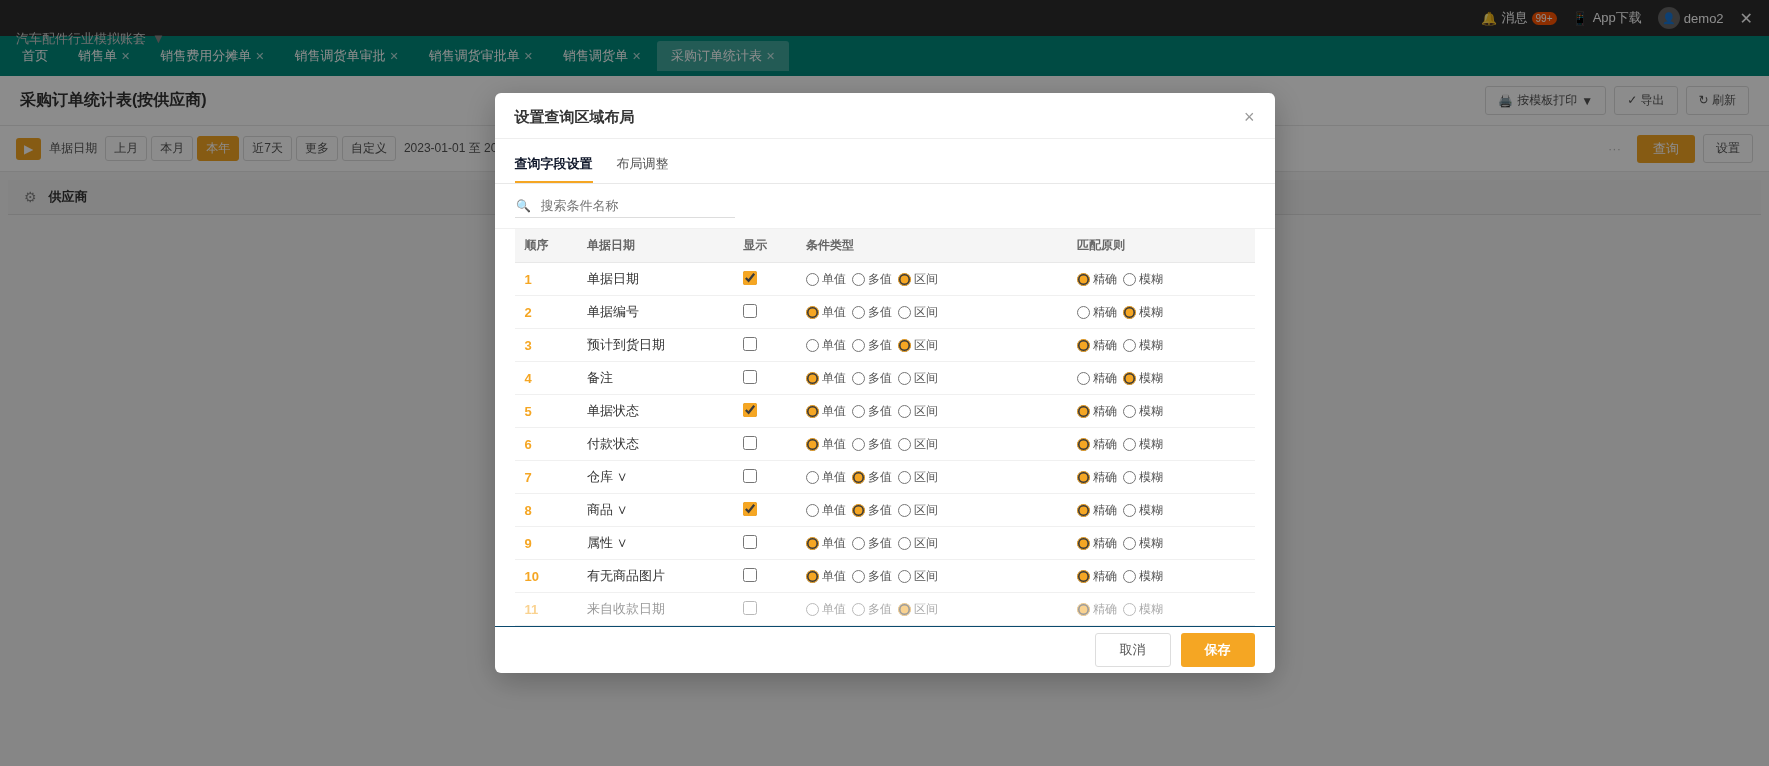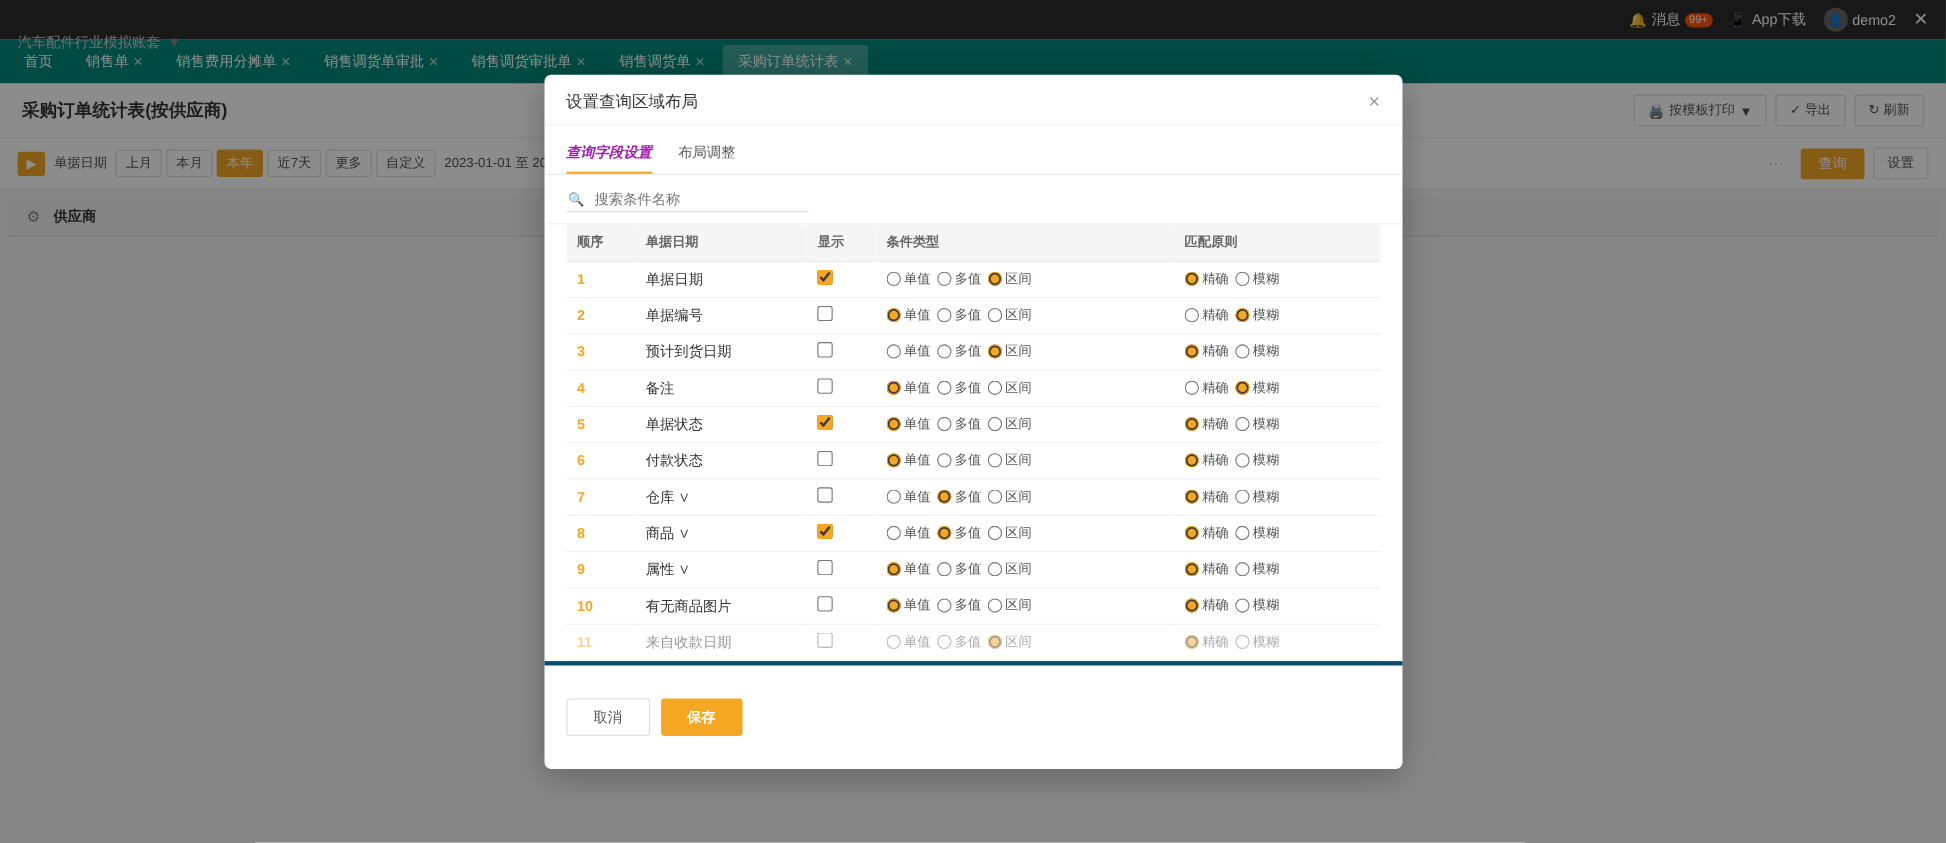--- a/index.html
+++ b/index.html
@@ -117,42 +117,41 @@
       display: flex;
       flex-direction: column;
     }
     .modal-header {
       display: flex;
       align-items: center;
       justify-content: space-between;
       padding: 14px 20px 10px;
       border-bottom: 1px solid #eee;
     }
-    .modal-title { font-size: 15px; font-weight: normal; color: #333; }
+    .modal-title { font-size: 15px; font-weight: bold; color: #333; }
     .modal-close { cursor: pointer; color: #999; font-size: 18px; }
 
     
     .modal-tabs {
       display: flex;
       padding: 10px 20px 0;
       border-bottom: 1px solid #e8e8e8;
       gap: 24px;
     }
     .modal-tab {
       padding: 6px 0 8px;
       font-size: 13px;
       cursor: pointer;
       color: #555;
       border-bottom: 2px solid transparent;
     }
     .modal-tab.active {
-      color: #a21caf;
+      color: #0f172a;
       border-bottom: 2px solid #f5a623;
       font-weight: bold;
-      font-style: italic;
     }
 
     
     .modal-search {
       padding: 10px 20px;
       display: flex;
       align-items: center;
       border-bottom: 1px solid #f0f0f0;
     }
     .modal-search input {
@@ -195,25 +194,25 @@
     
     .cb { width: 14px; height: 14px; cursor: pointer; accent-color: #f5a623; }
 
     
     .radio-group { display: flex; align-items: center; gap: 6px; flex-wrap: nowrap; }
     .radio-item { display: flex; align-items: center; gap: 3px; font-size: 12px; color: #555; white-space: nowrap; }
     .radio-item input[type=radio] { accent-color: #f5a623; width: 13px; height: 13px; cursor: pointer; }
 
     
     .modal-footer {
-      padding: 30px 20px;
-      display: flex;
-      justify-content: flex-start;
+      padding: 6px 20px;
+      display: flex;
+      justify-content: flex-end;
       gap: 10px;
-      border-top: 4px solid #0c4a6e;
+      border-top: 1px solid #0c4a6e;
     }
     .btn-cancel { background: #fff; border: 1px solid #ddd; padding: 7px 24px; border-radius: 3px; cursor: pointer; color: #555; font-size: 13px; }
     .btn-save { background: #f5a623; border: none; padding: 7px 24px; border-radius: 3px; cursor: pointer; color: #fff; font-size: 13px; font-weight: bold; }
 
     
     .modal-table::-webkit-scrollbar { width: 6px; }
     .modal-table::-webkit-scrollbar-thumb { background: #ccc; border-radius: 3px; }
 
     
     .partial-row { opacity: 0.5; }

